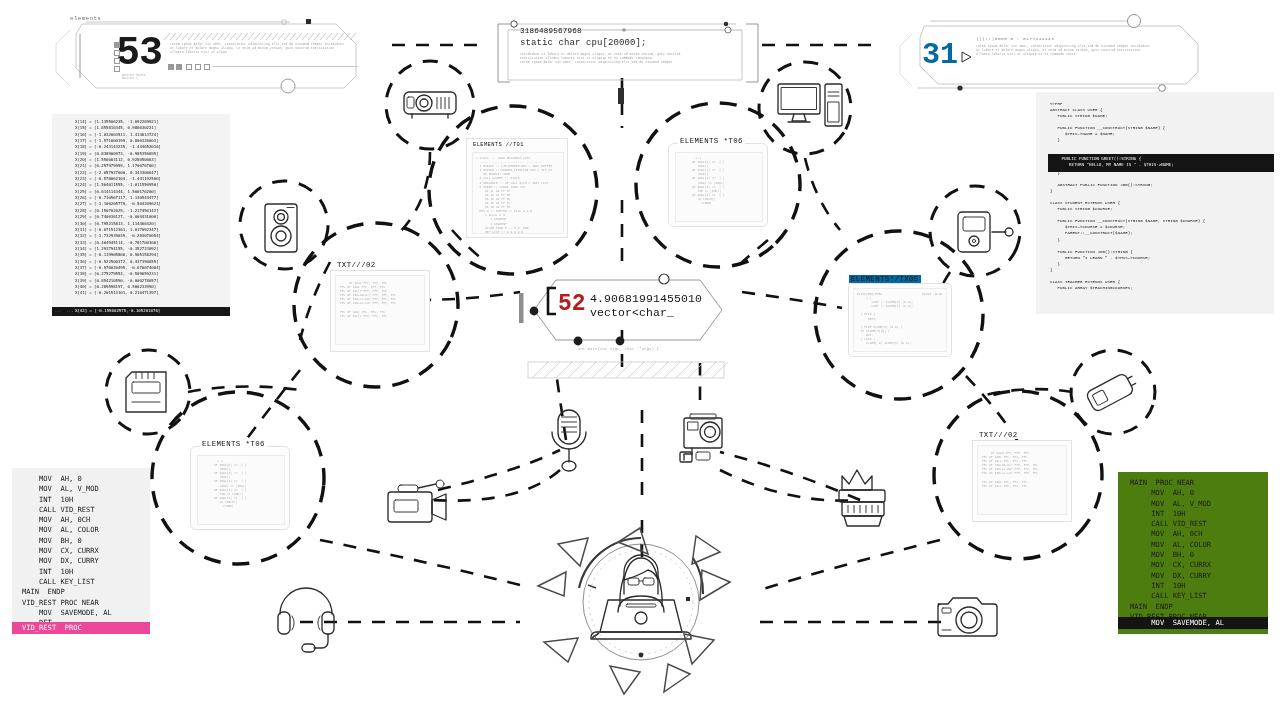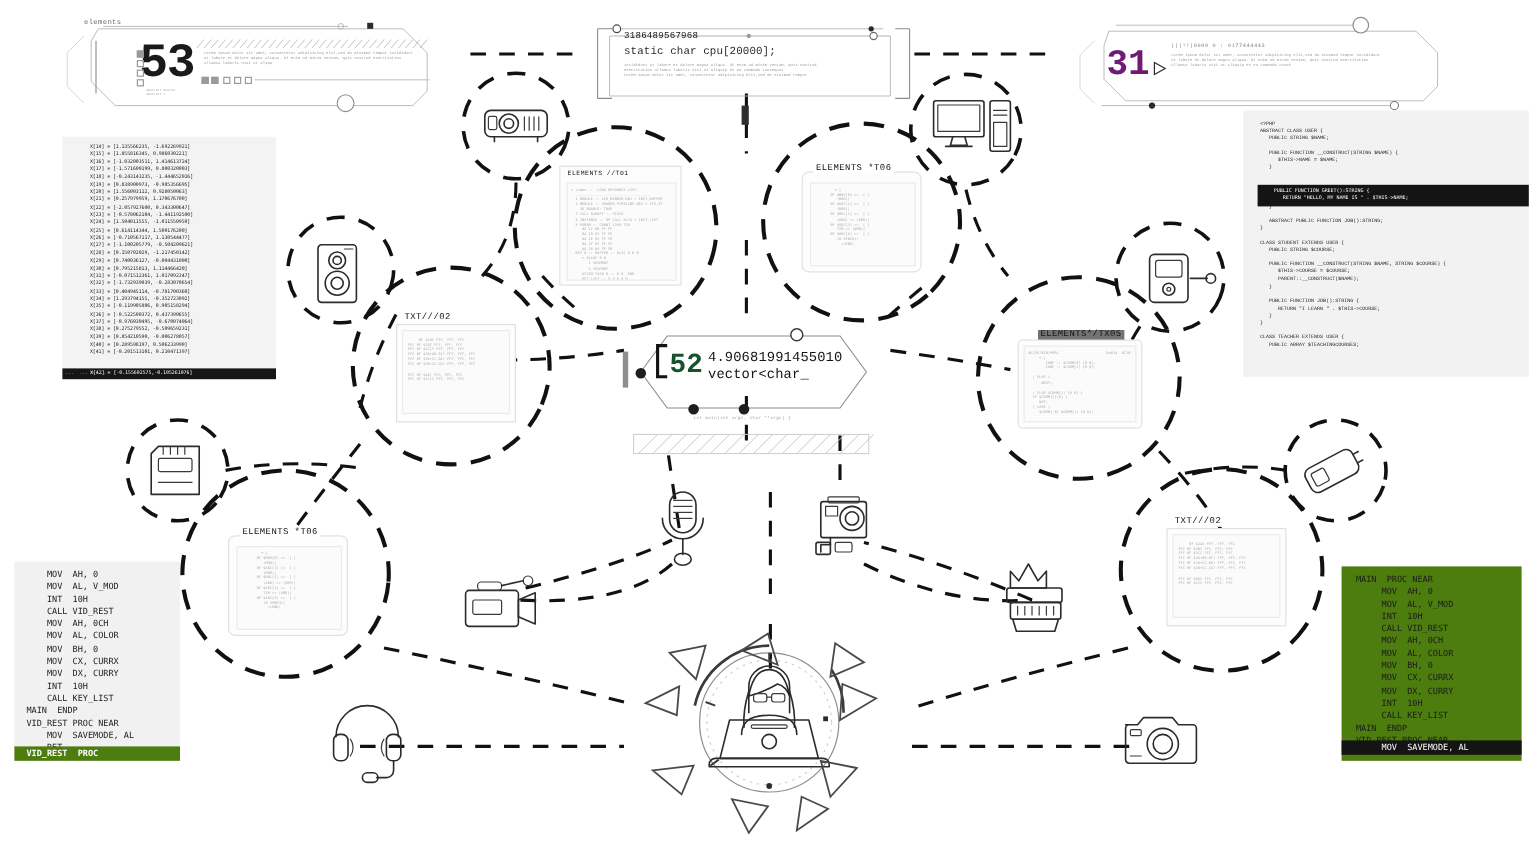--- a/index.html
+++ b/index.html
@@ -25,21 +25,21 @@
   #panel-elements .foot{position:absolute;left:78px;top:66px;font-size:2.6px;line-height:3.4px;color:#a3a3a3;white-space:pre;}
 
   
   #panel-cpu{left:496px;top:14px;width:252px;height:68px;}
   #panel-cpu .n{position:absolute;left:24px;top:13px;font-size:7.6px;font-weight:400;color:#151515;letter-spacing:.2px;}
   #panel-cpu .c{position:absolute;left:24px;top:24px;font-size:9px;color:#2a2a2a;letter-spacing:.1px;}
   #panel-cpu .lor{position:absolute;left:24px;top:38px;width:210px;}
 
   
   #panel-31{left:900px;top:10px;width:300px;height:78px;}
-  #panel-31 .bignum{position:absolute;left:22px;top:30px;font-size:30px;line-height:30px;font-weight:700;color:#701a75;}
+  #panel-31 .bignum{position:absolute;left:22px;top:30px;font-size:30px;line-height:30px;font-weight:700;color:#0369a1;}
   #panel-31 .bar{position:absolute;left:76px;top:26px;font-size:4.4px;color:#7d7d7d;letter-spacing:.5px;}
   #panel-31 .body{position:absolute;left:76px;top:34px;width:190px;}
 
   
   #panel-php{left:1036px;top:92px;width:238px;height:222px;background:#f2f2f2;}
   #panel-php pre{margin:0;position:absolute;left:14px;top:9px;font-size:4.15px;line-height:6.05px;
       color:#1d1d1d;white-space:pre;letter-spacing:.02px;font-family:"Liberation Mono",monospace;}
   .hl-php{position:absolute;left:1048px;top:154px;width:226px;height:18px;background:#141414;}
   .hl-php pre{margin:0;position:absolute;left:6px;top:2px;font-size:4.15px;line-height:6.05px;color:#ffffff;white-space:pre;}
 
@@ -47,30 +47,30 @@
   #panel-matrix{left:52px;top:114px;width:178px;height:202px;background:#f3f3f3;}
   #panel-matrix pre{margin:0;position:absolute;left:23px;top:5px;font-size:4.05px;line-height:6.35px;
       color:#1a1a1a;white-space:pre;letter-spacing:-.05px;}
   .hl-matrix{position:absolute;left:52px;top:307px;width:178px;height:9px;background:#161616;}
   .hl-matrix pre{margin:0;position:absolute;left:23px;top:1.2px;font-size:4.05px;line-height:6.35px;color:#fff;white-space:pre;}
   .hl-matrix .pre-left{left:2px;color:#9b9b9b;}
 
   
   #panel-asm-left{left:12px;top:468px;width:138px;height:166px;background:#f1f1f1;}
   #panel-asm-left pre{margin:0;position:absolute;left:10px;top:6px;font-size:7.1px;line-height:10.3px;color:#1b1b1b;white-space:pre;}
-  .hl-asm-l{position:absolute;left:12px;top:622px;width:138px;height:12px;background:#4d7c0f;font-weight:bold;}
+  .hl-asm-l{position:absolute;left:12px;top:622px;width:138px;height:12px;background:#ec4899;}
   .hl-asm-l pre{margin:0;position:absolute;left:10px;top:1px;font-size:7.1px;line-height:10.3px;color:#fff;white-space:pre;}
 
   #panel-asm-right{left:1118px;top:472px;width:150px;height:162px;background:#4d7c0f;}
   #panel-asm-right pre{margin:0;position:absolute;left:12px;top:6px;font-size:7.1px;line-height:10.3px;color:#1b1b1b;white-space:pre;}
   .hl-asm-r{position:absolute;left:1118px;top:617px;width:150px;height:12px;background:#141414;}
   .hl-asm-r pre{margin:0;position:absolute;left:12px;top:1px;font-size:7.1px;line-height:10.3px;color:#fff;white-space:pre;}
 
   
-  #panel-hex .n52{position:absolute;left:558px;top:293px;font-size:23px;line-height:23px;font-weight:700;color:#14532d;}
+  #panel-hex .n52{position:absolute;left:558px;top:293px;font-size:23px;line-height:23px;font-weight:700;color:#b91c1c;}
   #panel-hex .num{position:absolute;left:590px;top:292px;font-size:11.5px;color:#151515;letter-spacing:.1px;}
   #panel-hex .vec{position:absolute;left:590px;top:306px;font-size:11.5px;color:#151515;letter-spacing:.1px;}
   #panel-hex .sub{position:absolute;left:578px;top:347px;font-size:3.6px;color:#a2a2a2;letter-spacing:.3px;}
 
   
   .card{position:absolute;background:#fdfdfd;border:.8px solid #e2e2e2;}
   .card .title{position:absolute;font-size:7.4px;font-weight:400;color:#121212;letter-spacing:.4px;white-space:nowrap;}
   .card .inner{position:absolute;background:#fbfbfb;border:.6px solid #ececec;overflow:hidden;}
   .card pre{margin:0;font-size:2.85px;line-height:4.1px;color:#a8a8a8;white-space:pre;letter-spacing:.1px;}
 </style>
@@ -649,21 +649,21 @@
 FFC 0F $3A+A0-0[? FFF, FFF, FFC
 FFC 0F $3A+CC-0A? FFF, FFC, FFC
 FFC 0F $3B+CC-CA? FFF, FFF, FFC
 
 FFC 0F $4A[ FFC, FFC, FFC
 FFC 0F $1C[C FFF, FFC, FFC</pre>
   </div>
 </div>
 
 <div class="card" style="left:848px;top:283px;width:102px;height:72px;border-radius:4px;">
-  <div class="title" style="left:16px;top:-9px;background:#737373;padding:0 2px;">ELEMENTS*/TX05</div>
+  <div class="title" style="left:0;top:-9px;background:#0369a1;padding:0 2px;">ELEMENTS*/TX05</div>
   <div class="inner" style="left:4px;top:4px;width:92px;height:62px;">
     <pre style="padding:3px;">#LIVE/BIN/PERL
      &gt;-|
         CONF :: $COMM[0] {0 0};
         CONF :: $COMM[1] {0 0};
 
   | ELSE {
       NEXT;
 
   | FLOP $COMM[2] {0 0} {

